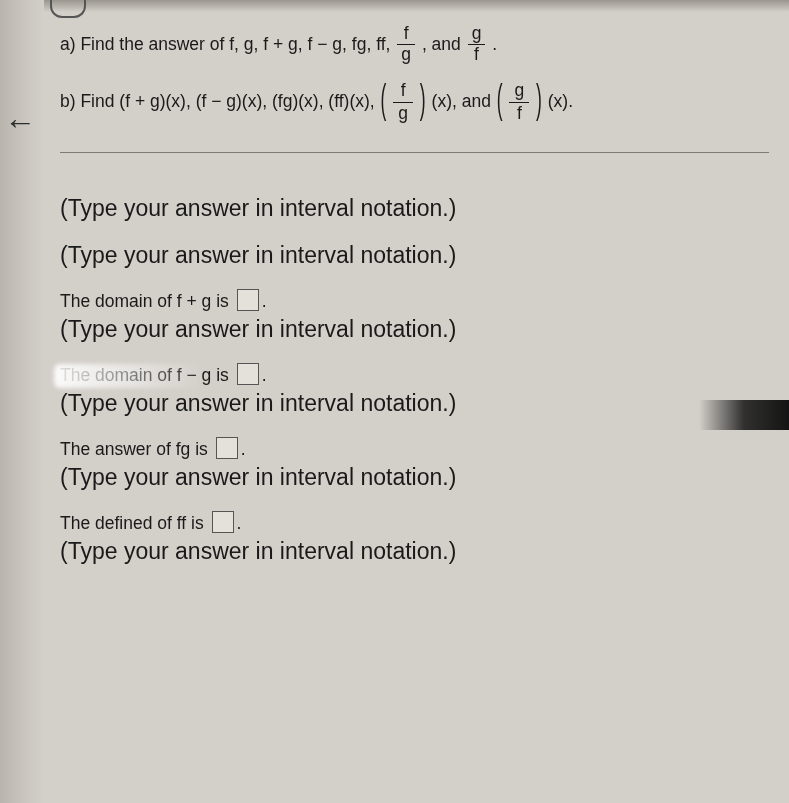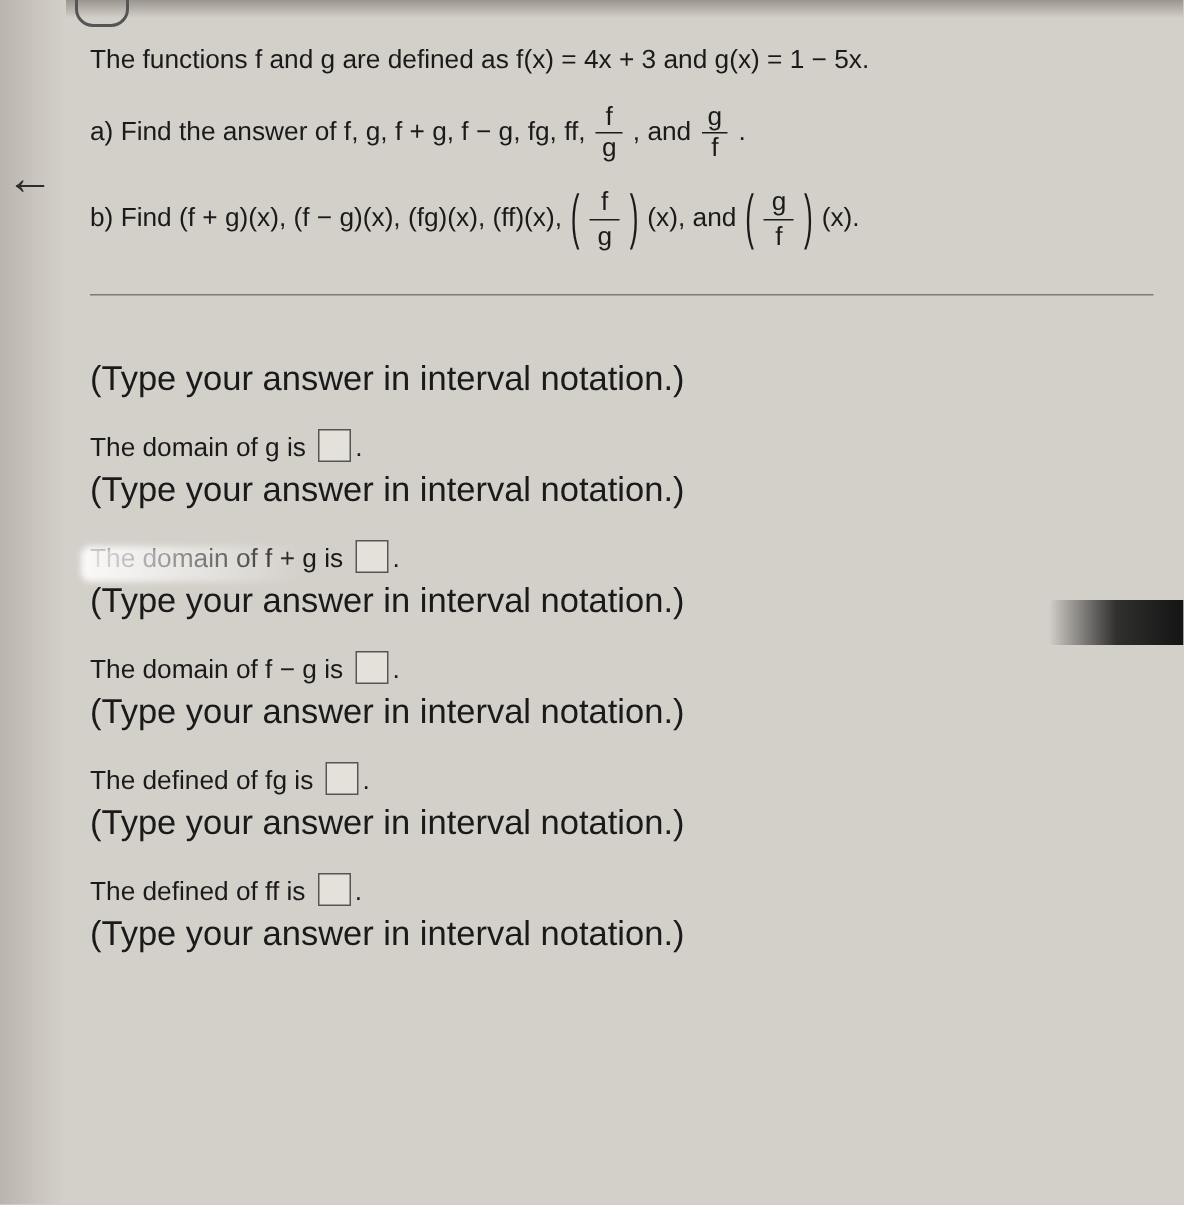--- a/index.html
+++ b/index.html
@@ -68,21 +68,20 @@
 </head>
 <body>
 
 <div class="page-shadow-top"></div>
 <div class="left-edge"></div>
 <div class="top-tab"></div>
 <div class="back-arrow">←</div>
 
 <div class="content">
 
-  <div class="line">The functions f and g are defined as f(x) = 4x + 3 and g(x) = 1 − 5x.</div>
 
   <div class="line">
     <span>a) Find the answer of f, g, f + g, f − g, fg, ff, </span>
     <span class="frac">
       <span class="n">f</span>
       <span class="d">g</span>
     </span>
     <span>, and </span>
     <span class="frac">
       <span class="n">g</span>
@@ -110,37 +109,34 @@
       </span>
       <span class="paren">)</span>
     </span>
     <span>(x).</span>
   </div>
 
   <hr class="hr">
 
   <div class="hint">(Type your answer in interval notation.)</div>
 
-  <div class="q">
-    <span>The domain of g is </span><span class="box"></span><span>.</span>
-  </div>
   <div class="hint">(Type your answer in interval notation.)</div>
 
   <div class="q">
     <span>The domain of f + g is </span><span class="box"></span><span>.</span>
   </div>
   <div class="hint">(Type your answer in interval notation.)</div>
 
   <div class="q">
     <span>The domain of f − g is </span><span class="box"></span><span>.</span>
   </div>
   <div class="hint">(Type your answer in interval notation.)</div>
 
   <div class="q">
-    <span>The defined of fg is </span><span class="box"></span><span>.</span>
+    <span>The answer of fg is </span><span class="box"></span><span>.</span>
   </div>
   <div class="hint">(Type your answer in interval notation.)</div>
 
   <div class="q">
     <span>The defined of ff is </span><span class="box"></span><span>.</span>
   </div>
   <div class="hint">(Type your answer in interval notation.)</div>
 
 </div>
 

